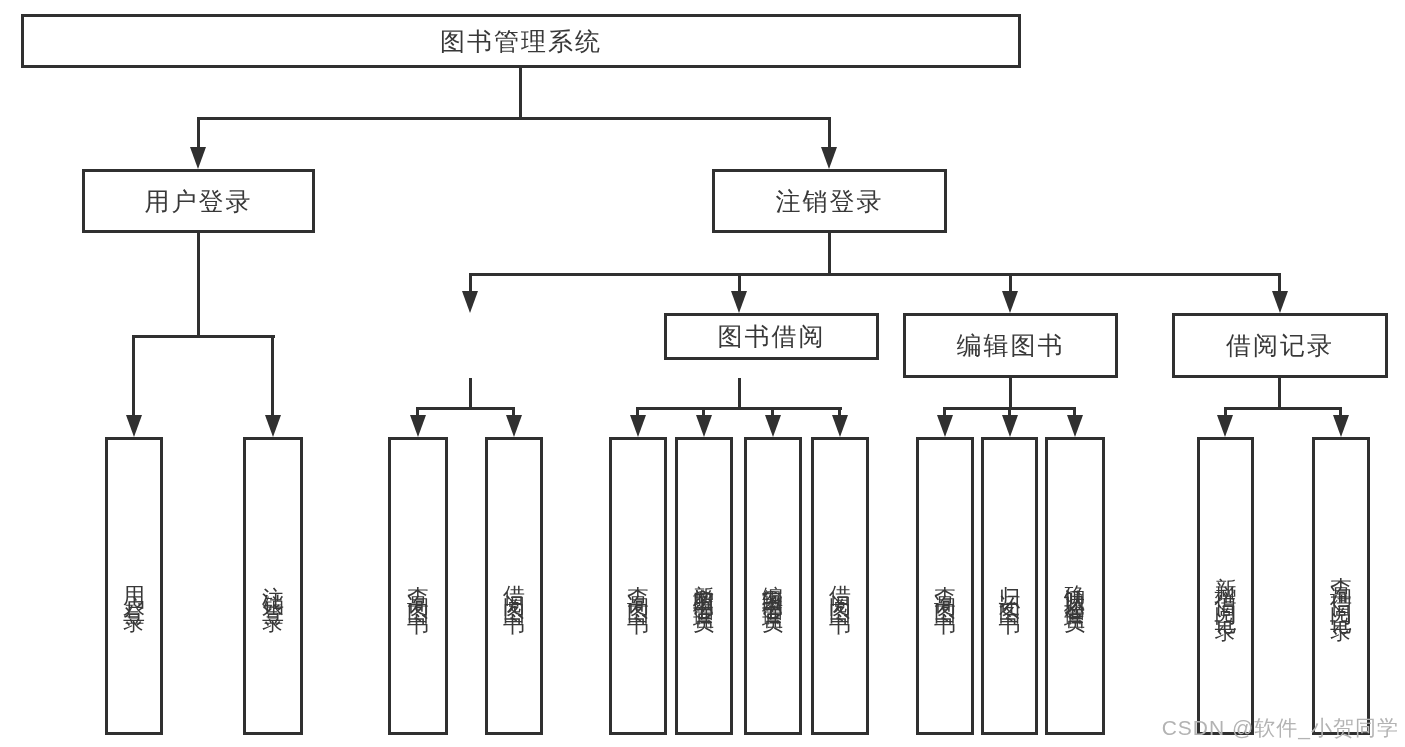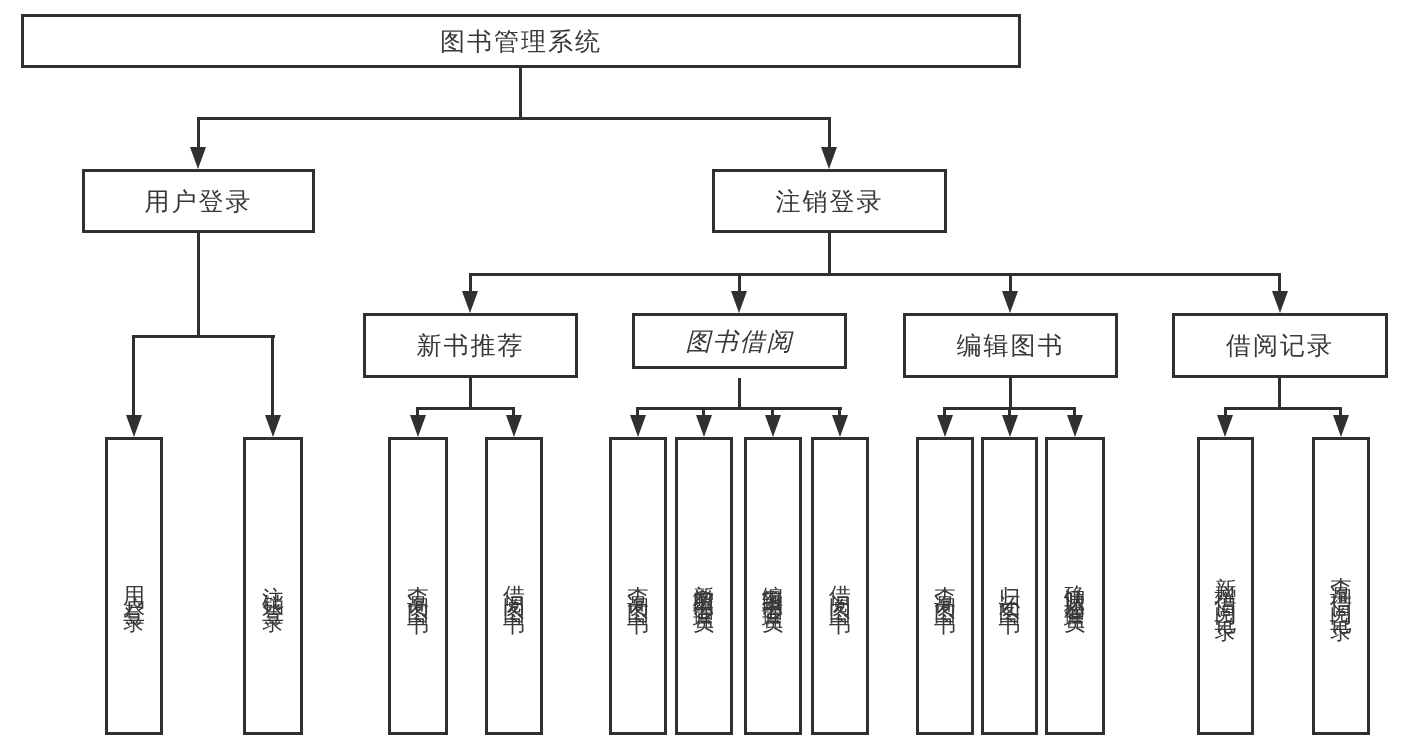--- a/index.html
+++ b/index.html
@@ -39,24 +39,21 @@
     <span>图书管理系统</span>
   </div>
 
   <div class="box hbox" style="left:82px;top:169px;width:233px;height:64px;">
     <span>用户登录</span>
   </div>
   <div class="box hbox" style="left:712px;top:169px;width:235px;height:64px;">
     <span>注销登录</span>
   </div>
 
-  <div class="box hbox" style="left:363px;top:313px;width:215px;height:65px;">
-    <span>新书推荐</span>
-  </div>
-  <div class="box hbox" style="left:632px;top:313px;width:215px;height:56px;font-style:italic;">
+  <div class="box hbox" style="left:664px;top:313px;width:215px;height:47px;">
     <span>图书借阅</span>
   </div>
   <div class="box hbox" style="left:903px;top:313px;width:215px;height:65px;">
     <span>编辑图书</span>
   </div>
   <div class="box hbox" style="left:1172px;top:313px;width:216px;height:65px;">
     <span>借阅记录</span>
   </div>
 
   <div class="box vbox" style="left:105px;top:437px;width:58px;height:298px;">
@@ -155,14 +152,15 @@
   <div class="vl" style="left:1073px;top:407px;height:9px;"></div>
   <div class="arrow" style="left:1067px;top:415px;"></div>
 
   <div class="vl" style="left:1278px;top:378px;height:29px;"></div>
   <div class="hl" style="left:1224px;top:407px;width:118px;"></div>
   <div class="vl" style="left:1224px;top:407px;height:9px;"></div>
   <div class="arrow" style="left:1217px;top:415px;"></div>
   <div class="vl" style="left:1339px;top:407px;height:9px;"></div>
   <div class="arrow" style="left:1333px;top:415px;"></div>
 
+  <div class="watermark">CSDN @软件_小贺同学</div>
 
 </div>
 
 </body></html>

